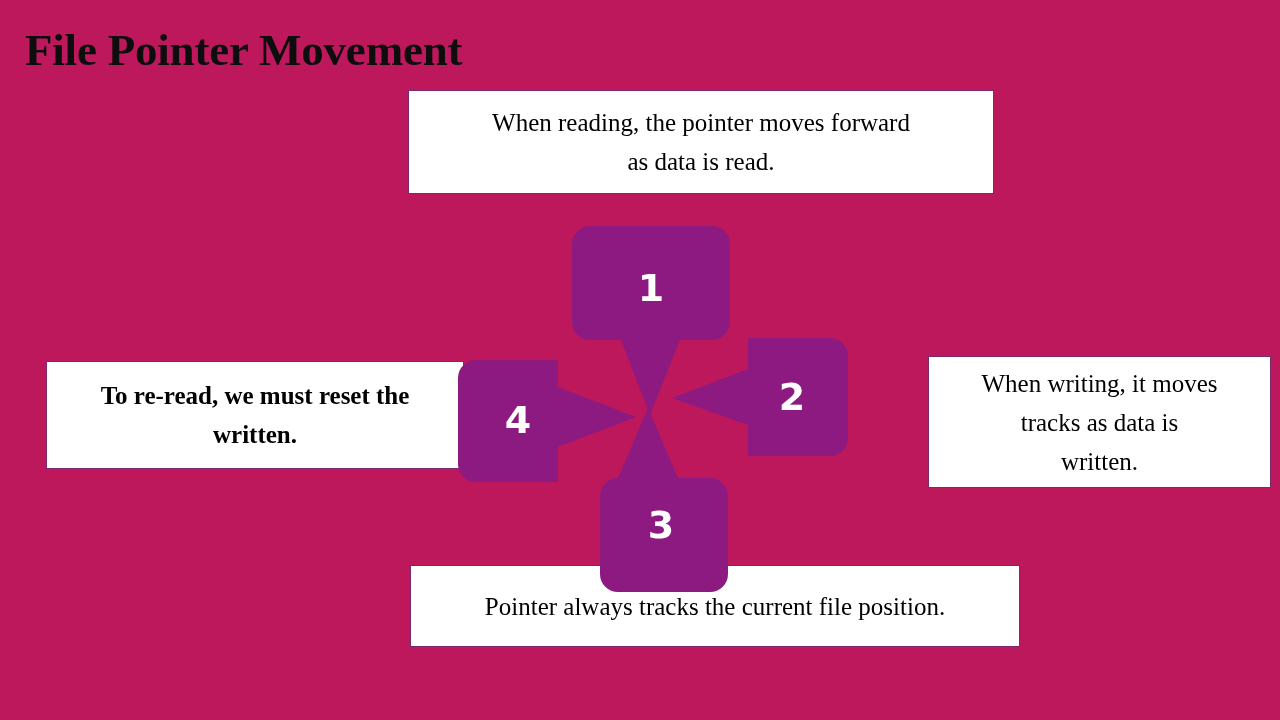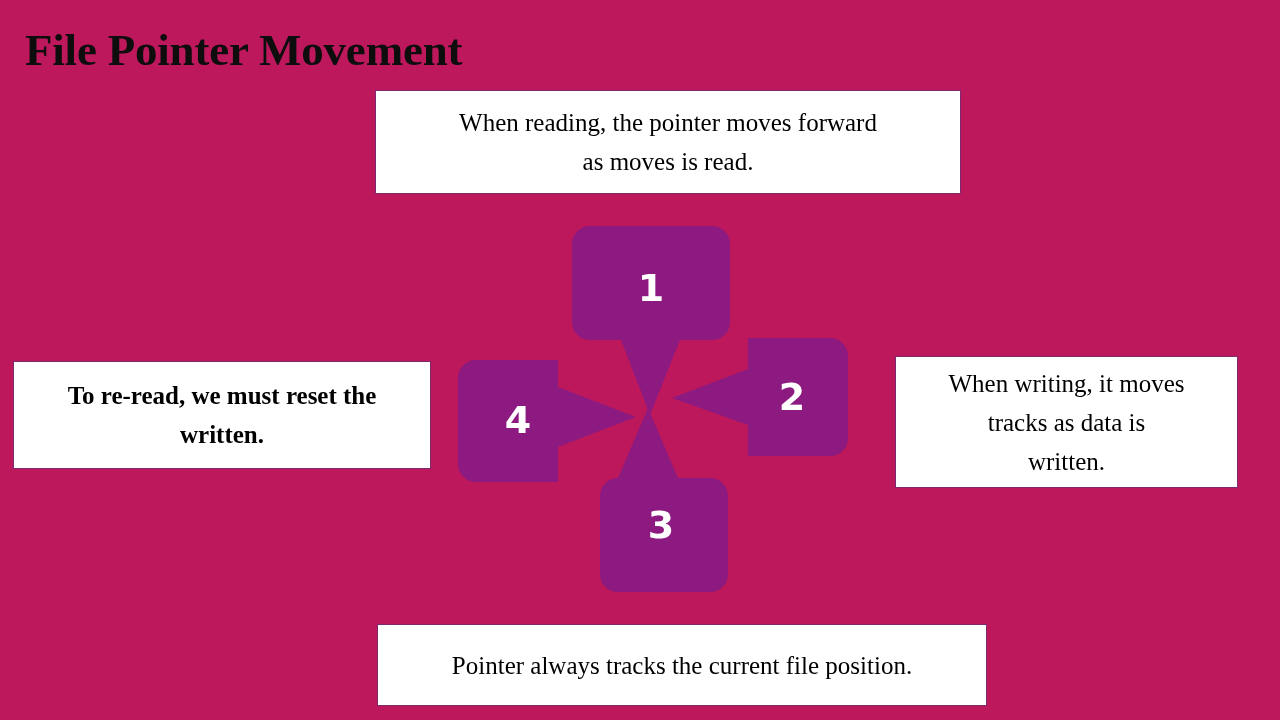--- a/index.html
+++ b/index.html
@@ -40,27 +40,28 @@
     border: 1.4px solid #7b2a70;
     display: flex;
     align-items: center;
     justify-content: center;
     text-align: center;
     color: #000000;
     font-family: "Liberation Serif", "DejaVu Serif", serif;
     font-size: 25px;
     line-height: 39px;
     padding: 2px 10px;
+    margin-left: 33px;
   }
   .callout-box span { display: block; }
 
   #box-top    { left: 375px;  top: 90px;  width: 586px; height: 104px; }
   #box-left   { left: 13px;   top: 361px; width: 418px; height: 108px; font-weight: bold; }
   #box-right  { left: 895px;  top: 356px; width: 343px; height: 132px; justify-content: center; }
-  #box-bottom { left: 377px;  top: 624px; width: 610px; height: 82px;  }
+  #box-bottom { left: 377px;  top: 565px; width: 610px; height: 82px;  }
 
   
   #diagram {
     position: absolute;
     left: 440px;
     top: 210px;
     width: 430px;
     height: 400px;
   }
   #diagram svg { display: block; width: 430px; height: 400px; }
@@ -76,21 +77,21 @@
 </head>
 <body>
 
 <div id="slide">
 
   <div id="slide-title">File Pointer Movement</div>
 
   <div class="callout-box" id="box-top">
     <div>
       <span>When reading, the pointer moves forward</span>
-      <span>as moves is read.</span>
+      <span>as data is read.</span>
     </div>
   </div>
 
   <div class="callout-box" id="box-left">
     <div>
       <span>To re-read, we must reset the</span>
       <span>written.</span>
     </div>
   </div>
 

